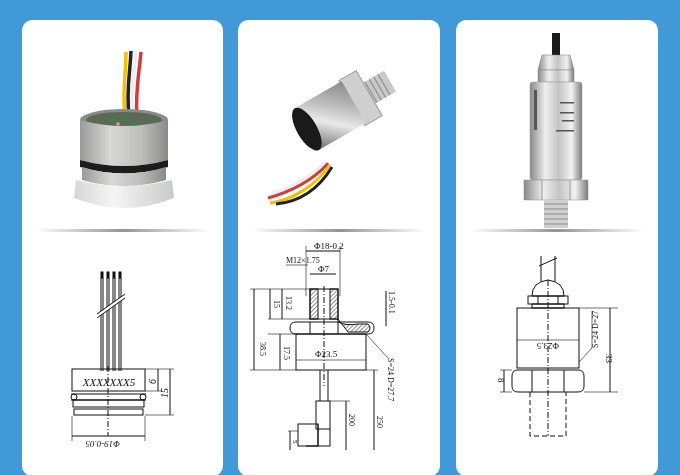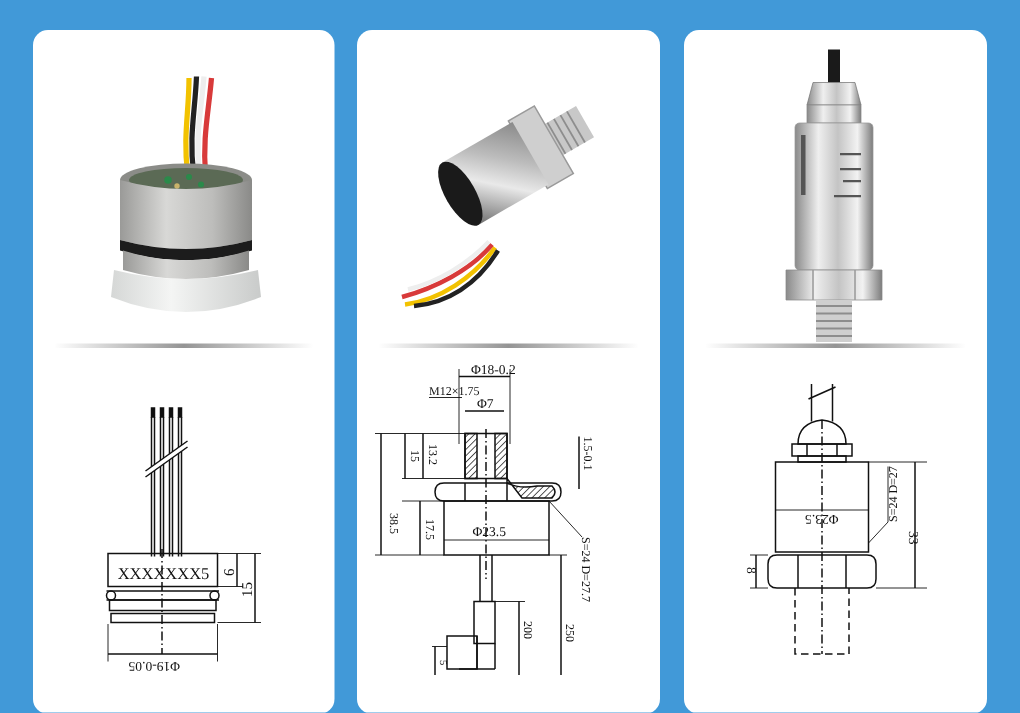--- a/index.html
+++ b/index.html
@@ -5,21 +5,21 @@
   html, body { margin: 0; padding: 0; }
   body {
     width: 680px; height: 475px; background: #4199d8;
     position: relative; overflow: hidden;
     font-family: "Liberation Sans", sans-serif;
   }
   .panel {
     position: absolute; top: 20px; height: 456px;
     background: #ffffff; border-radius: 10px; overflow: hidden;
   }
-  .panel.p1 { left: 22px; width: 201px; }
+  .panel.p1 { left: 22px; width: 201px; font-style: italic; }
   .panel.p2 { left: 238px; width: 202px; }
   .panel.p3 { left: 456px; width: 202px; }
   .photo { position: absolute; left: 0; top: 0; width: 100%; height: 208px; }
   .sep {
     position: absolute; left: 14px; right: 14px; top: 209px; height: 3px;
     background: linear-gradient(to right, rgba(0,0,0,0) 0%, rgba(60,60,60,0.55) 50%, rgba(0,0,0,0) 100%);
     border-radius: 2px;
   }
   .drawing { position: absolute; left: 0; top: 216px; width: 100%; height: 221px; }
   svg text { font-family: "Liberation Serif", serif; fill: #111; }

